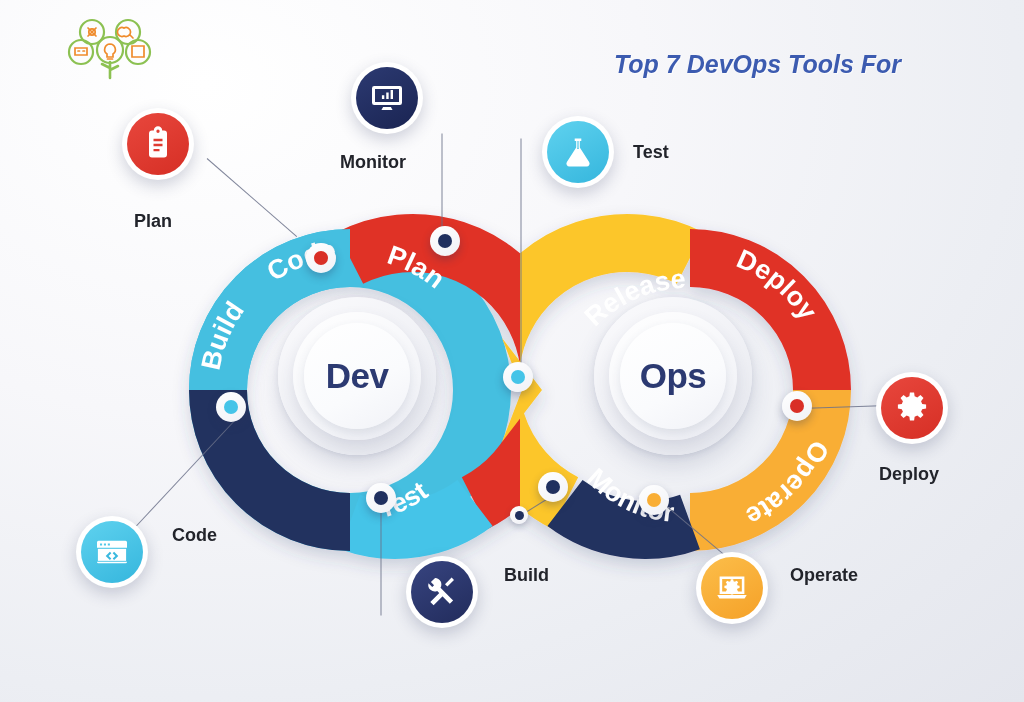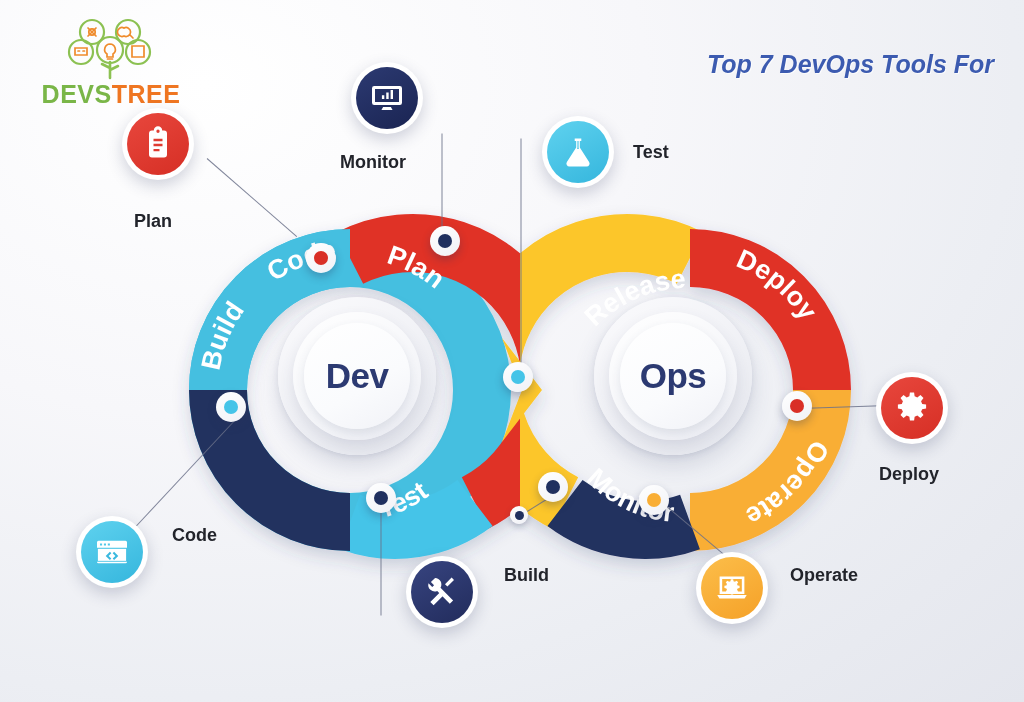--- a/index.html
+++ b/index.html
@@ -13,21 +13,21 @@
 
   
   .logo { position:absolute; left:36px; top:14px; width:150px; height:100px; }
   .logo-mark { position:absolute; left:28px; top:0; width:92px; height:66px; }
   .logo-text { position:absolute; left:0; top:66px; width:150px; text-align:center;
     font-size:25px; font-weight:700; letter-spacing:0.5px; white-space:nowrap; }
   .logo-devs { color:#7ab648; }
   .logo-tree { color:#ef7622; }
 
   
-  .title { position:absolute; right:30px; top:48px; width:380px; text-align:right;
+  .title { position:absolute; right:30px; top:48px; width:380px; text-align:left;
     color:#3c5bb0; font-size:25px; font-weight:700; font-style:italic; line-height:1.32;
     text-shadow:1px 1px 0 rgba(255,255,255,.7); }
   .title-l { display:block; }
 
   
   #loop { position:absolute; left:150px; top:190px; width:740px; height:400px; }
 
   
   .hub { position:absolute; border-radius:50%; display:flex; align-items:center; justify-content:center; }
   .hub-outer { width:158px; height:158px;
@@ -85,21 +85,20 @@
         <g fill="none" stroke="#ef8b2c" stroke-width="1.7" stroke-linecap="round">
           <path d="M24 14 l8 8 M24 22 l8 -8"></path>
             <circle cx="28" cy="18" r="3.2"></circle>
           <path d="M60 14 a4.5 4.5 0 1 1 0 8 a4.5 4.5 0 1 1 0 -8 M66 21 l3 3"></path>
           <path d="M11 34 h12 v7 h-12 z M14 37 h1.5 M19 37 h1.5"></path>
           <path d="M46 30 a5.5 5.5 0 0 1 3 10 v3 h-6 v-3 a5.5 5.5 0 0 1 3 -10 M43.5 45 h5"></path>
           <path d="M68 32 h12 v11 h-12 z"></path>
         </g>
       </svg>
     </div>
-    <div class="logo-text"><span class="logo-devs">DEVS</span><span class="logo-tree">TREE</span></div>
   </div>
 
   <div class="title">
     <span class="title-l">Top 7 DevOps Tools For</span>
   </div>
 
   <svg id="loop" viewBox="0 0 740 400">
     <defs>
       <filter id="ds" x="-20%" y="-20%" width="140%" height="140%">
         <feDropShadow dx="0" dy="7" stdDeviation="8" flood-color="#3b4570" flood-opacity="0.20"></feDropShadow>

